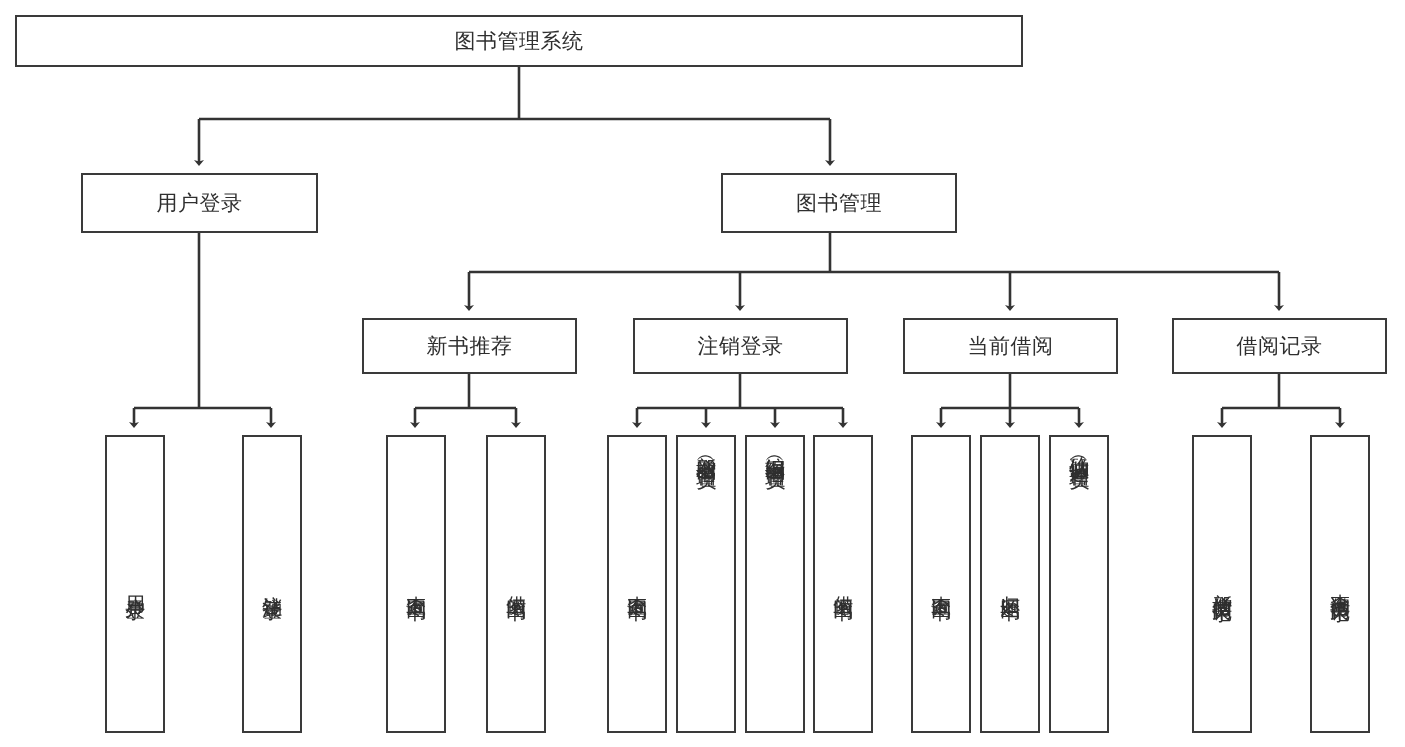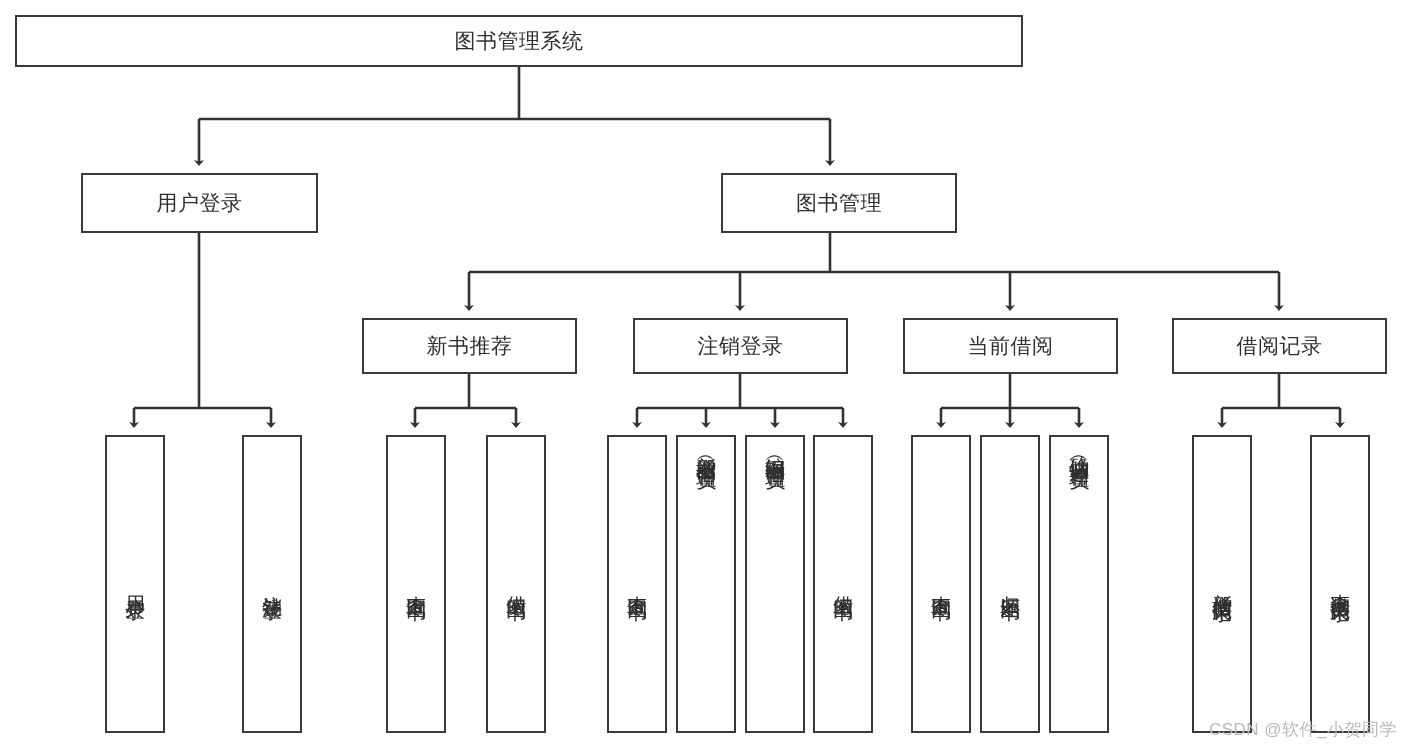--- a/index.html
+++ b/index.html
@@ -203,15 +203,14 @@
   </div>
 
   <div class="node leaf short" style="left:1192px; top:435px; width:60px; height:298px;">
     <span class="node-label">新增借阅记录</span>
   </div>
 
   <div class="node leaf short" style="left:1310px; top:435px; width:60px; height:298px;">
     <span class="node-label">查询借阅记录</span>
   </div>
 
-  <div id="watermark">CSDN @软件_小贺同学</div>
 
 </div>
 
 </body></html>

